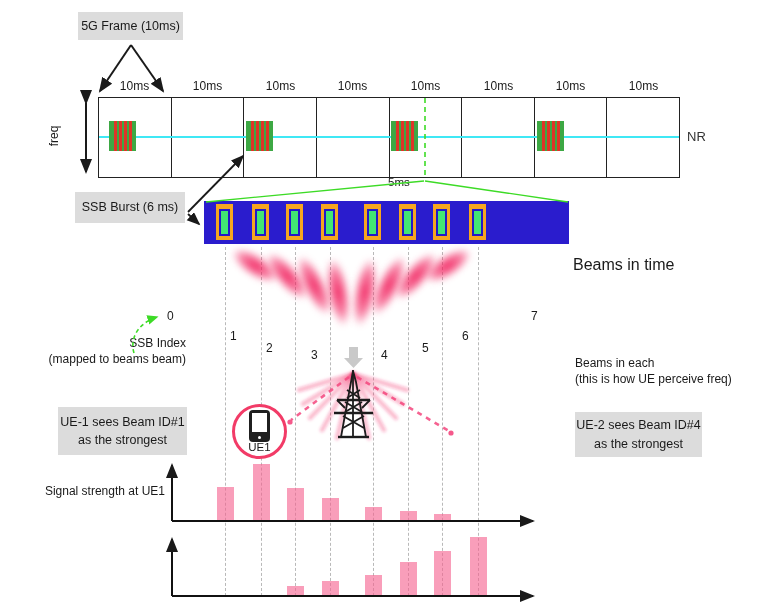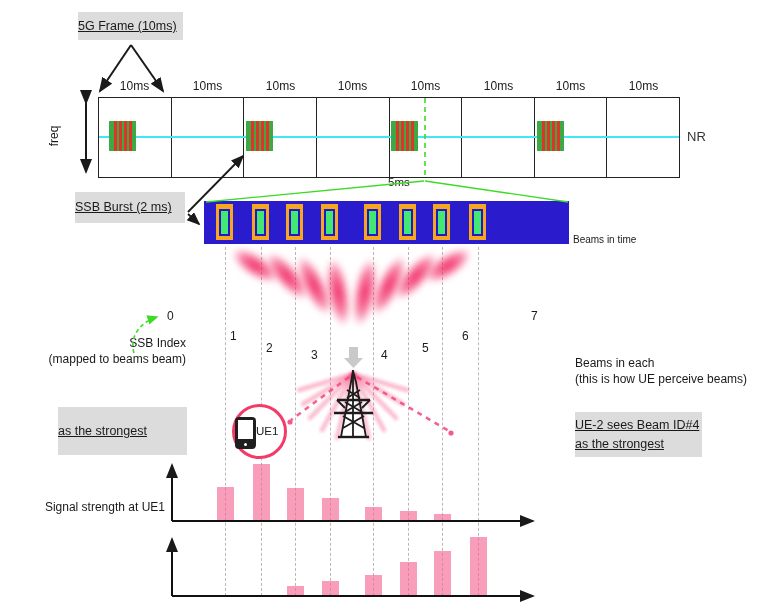--- a/index.html
+++ b/index.html
@@ -2,62 +2,62 @@
 <html><head>
 <meta charset="utf-8">
 <style>
   html,body{margin:0;padding:0;background:#fff;}
   .canvas{
     position:relative;width:768px;height:613px;background:#fff;overflow:hidden;
     font-family:"Liberation Sans", sans-serif;color:#1a1a1a;
   }
   .abs{position:absolute;}
   .note-box{
-    background:#dcdcdc;color:#1a1a1a;font-size:12.5px;line-height:1.45;
-    display:flex;flex-direction:column;justify-content:center;z-index:40;text-decoration:underline;
+    background:#dcdcdc;color:#1a1a1a;text-align:center;font-size:12.5px;line-height:1.45;
+    display:flex;flex-direction:column;justify-content:center;z-index:40;
   }
   
   .frame-grid{left:98px;top:97px;width:582px;height:81px;border:1.8px solid #222;
     display:flex;z-index:10;box-sizing:border-box;background:#fff;}
   .frame-cell{flex:1 1 0;border-right:1.8px solid #222;}
   .frame-cell:last-child{border-right:none;}
   .slot-label{top:79px;width:73px;text-align:center;font-size:12px;z-index:12;}
   .cyan-line{left:99px;top:136px;width:580px;height:2px;background:#3fe8f5;z-index:11;}
   .burst{top:121px;width:27px;height:30px;z-index:12;
     background:repeating-linear-gradient(90deg,#3da844 0 2px,#e03428 2px 5px);
     border-left:3px solid #3da844;border-right:3px solid #3da844;box-sizing:border-box;}
   .freq-label{left:44px;top:129px;font-size:12px;transform:rotate(-90deg);z-index:12;}
   .nr-label{left:687px;top:129px;font-size:13px;color:#333;z-index:12;}
   .fivems-label{left:388px;top:176px;font-size:11.5px;z-index:12;}
   
   .ssb-bar{left:204px;top:201px;width:365px;height:43px;background:#2a1ccd;z-index:20;}
   .ssb-slot{position:absolute;top:3px;width:17px;height:36px;background:#f6a61f;
     display:flex;align-items:center;justify-content:center;}
   .ssb-slot .core{width:7px;height:23px;background:#42e873;border:2px solid #2318c8;}
-  .beams-in-time{left:573px;top:234px;font-size:10px;z-index:21;}
+  .beams-in-time{left:573px;top:256px;font-size:16px;z-index:21;}
   
   .beam{position:absolute;top:246px;width:30px;z-index:8;transform-origin:50% 0;
     background:radial-gradient(50% 50% at 50% 50%, rgba(241,30,92,.95) 0%, rgba(241,30,92,.55) 45%, rgba(241,30,92,0) 74%);
     filter:blur(3px);border-radius:50%;}
   
   .vdash{position:absolute;top:247px;height:349px;width:0;border-left:1.5px dashed #b9b9b9;z-index:5;}
   .idx-num{font-size:12px;z-index:22;}
   .ssb-index-label{left:40px;top:336px;width:146px;text-align:right;font-size:12px;line-height:1.3;z-index:22;}
   .space-label{left:575px;top:355px;font-size:12px;line-height:1.35;z-index:22;}
   
   .ue-circle{width:55px;height:55px;border-radius:50%;background:#fff;z-index:35;
-    display:flex;flex-direction:row;align-items:center;box-sizing:border-box;}
+    display:flex;flex-direction:column;align-items:center;box-sizing:border-box;}
   .ue1-circle{left:232px;top:404px;border:3.5px solid #f23b67;}
   .ue2-circle{left:451px;top:409px;border:3.5px solid #3fdd1f;}
   .phone{width:21px;height:32px;background:#1f1f1f;border-radius:4px;margin-top:3px;position:relative;flex:none;}
   .phone .screen{position:absolute;left:3px;top:3px;right:3px;height:19px;background:#fff;}
   .phone .home-dot{position:absolute;left:50%;bottom:3px;width:3px;height:3px;margin-left:-1.5px;border-radius:50%;background:#fff;}
   .ue-label{font-size:11.5px;margin-top:-1px;}
   
-  .chart-label{width:140px;text-align:right;font-size:12px;z-index:22;margin-top:16px;}
+  .chart-label{width:140px;text-align:right;font-size:12px;z-index:22;}
   .sig-bar{position:absolute;width:17px;background:#f5638f;opacity:.62;z-index:12;}
   .svg-overlay{left:0;top:0;z-index:30;pointer-events:none;}
 </style>
 </head>
 <body>
 
 <div class="canvas">
 
   <div class="vdash" style="left:225px"></div>
   <div class="vdash" style="left:261px"></div>
@@ -94,21 +94,21 @@
   <div class="abs cyan-line"></div>
   <div class="abs burst" style="left:109px"></div>
   <div class="abs burst" style="left:246px"></div>
   <div class="abs burst" style="left:391px"></div>
   <div class="abs burst" style="left:537px"></div>
   <span class="abs freq-label">freq</span>
   <span class="abs nr-label">NR</span>
   <span class="abs fivems-label">5ms</span>
 
   <div class="abs note-box" style="left:75px;top:192px;width:110px;height:31px;">
-    <span>SSB Burst (2 ms)</span>
+    <span>SSB Burst (6 ms)</span>
   </div>
 
   <div class="beam" style="left:210px;height:72px;transform:rotate(-57deg)"></div>
   <div class="beam" style="left:246px;height:80px;transform:rotate(-41deg)"></div>
   <div class="beam" style="left:280px;height:88px;transform:rotate(-26deg)"></div>
   <div class="beam" style="left:315px;height:94px;transform:rotate(-10deg)"></div>
   <div class="beam" style="left:358px;height:94px;transform:rotate(10deg)"></div>
   <div class="beam" style="left:393px;height:88px;transform:rotate(26deg)"></div>
   <div class="beam" style="left:427px;height:80px;transform:rotate(41deg)"></div>
   <div class="beam" style="left:463px;height:72px;transform:rotate(57deg)"></div>
@@ -150,24 +150,25 @@
   <span class="abs idx-num" style="left:462px;top:329px">6</span>
   <span class="abs idx-num" style="left:531px;top:309px">7</span>
 
   <div class="abs ssb-index-label">
     <span>SSB Index</span><br>
     <span>(mapped to beams beam)</span>
   </div>
 
   <div class="abs space-label">
     <span>Beams in each</span><br>
-    <span>(this is how UE perceive beams)</span>
+    <span>(this is how UE perceive freq)</span>
   </div>
 
   <div class="abs note-box" style="left:58px;top:407px;width:129px;height:48px;">
+    <span>UE-1 sees Beam ID#1</span>
     <span>as the strongest</span>
   </div>
   <div class="abs note-box" style="left:575px;top:412px;width:127px;height:45px;">
     <span>UE-2 sees Beam ID#4</span>
     <span>as the strongest</span>
   </div>
 
   <div class="sig-bar" style="left: 217px; bottom: 92px; height: 34px;"></div>
   <div class="sig-bar" style="left: 253px; bottom: 92px; height: 57px;"></div>
   <div class="sig-bar" style="left: 287px; bottom: 92px; height: 33px;"></div>

